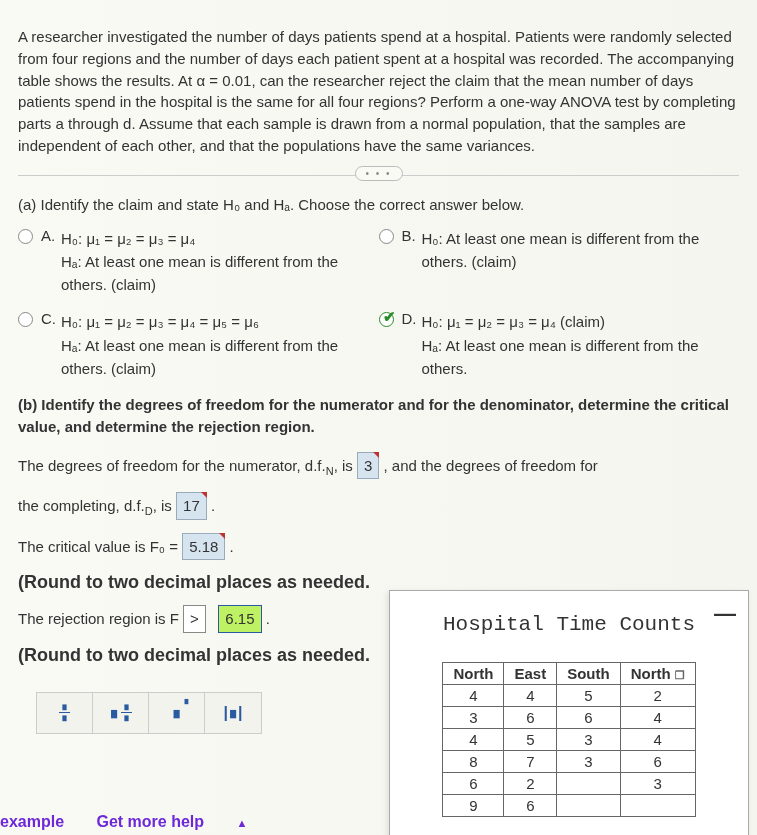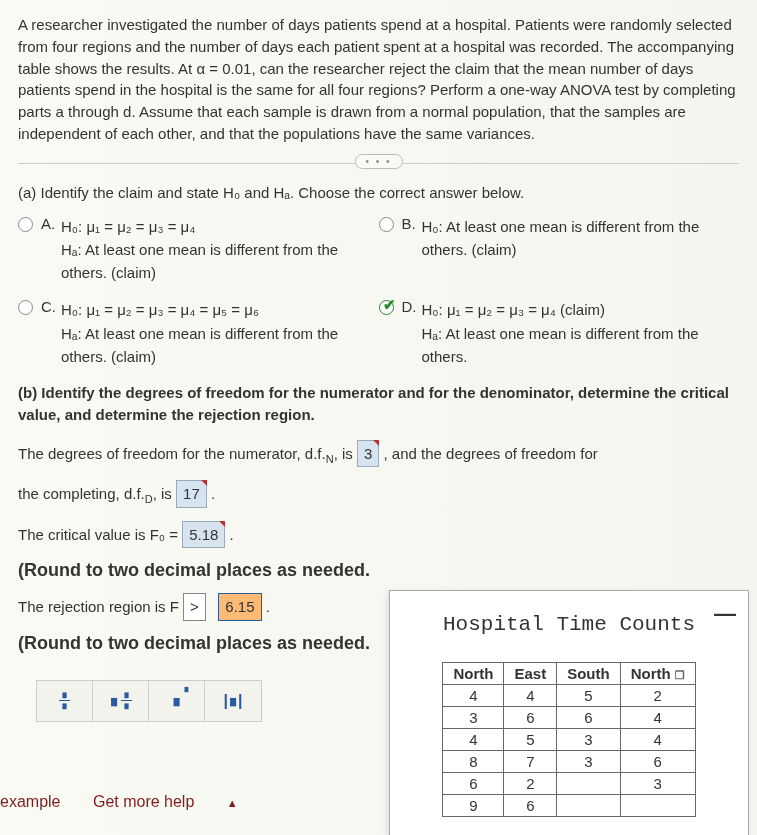--- a/index.html
+++ b/index.html
@@ -7,21 +7,21 @@
     margin: 0;
     font-family: Arial, sans-serif;
     font-size: 15px;
     color: #333;
     background: linear-gradient(to right, #fafaf5 0%, #f5f5ef 100%);
     width: 757px;
     height: 835px;
     overflow: hidden;
     position: relative;
   }
-  .content { padding: 14px 18px 0 18px; }
+  .content { padding: 26px 18px 0 18px; }
   .problem-text { line-height: 1.45; margin-bottom: 12px; }
   .divider {
     border-top: 1px solid #ccc;
     position: relative;
     margin: 18px 0 20px 0;
   }
   .divider .bubble {
     position: absolute;
     left: 50%;
     top: -10px;
@@ -87,21 +87,21 @@
     display: inline-block;
     border: 1px solid #888;
     background: #fff;
     padding: 0 6px;
     min-width: 18px;
     text-align: center;
   }
   .inp-box {
     display: inline-block;
     border: 1.5px solid #2a5aa0;
-    background: #fdba74;
+    background: #bef264;
     padding: 0 6px;
     min-width: 32px;
     text-align: left;
   }
   .hint { font-size: 18px; font-weight: bold; }
   .toolbar {
     display: flex;
     gap: 0;
     margin-top: 26px;
     margin-left: 18px;
@@ -120,24 +120,24 @@
     font-size: 16px;
   }
   .toolbar .tbtn:last-child { border-right: none; }
   .frac {
     display: inline-flex; flex-direction: column; align-items: center;
     line-height: 0.9; font-size: 11px;
   }
   .frac .top { border-bottom: 1.5px solid #2a5aa0; padding: 0 2px; }
   .footer {
     position: absolute;
-    left: 0; bottom: 24px;
+    left: 0; bottom: 4px;
     font-size: 16px;
-    color: #7f1d1d;
-    font-weight: normal;
+    color: #6d28d9;
+    font-weight: bold;
   }
   .footer span { margin-right: 28px; }
   .footer .caret { font-size: 11px; }
   
   .popup {
     position: absolute;
     right: 8px;
     top: 590px;
     width: 360px;
     background: #fff;

